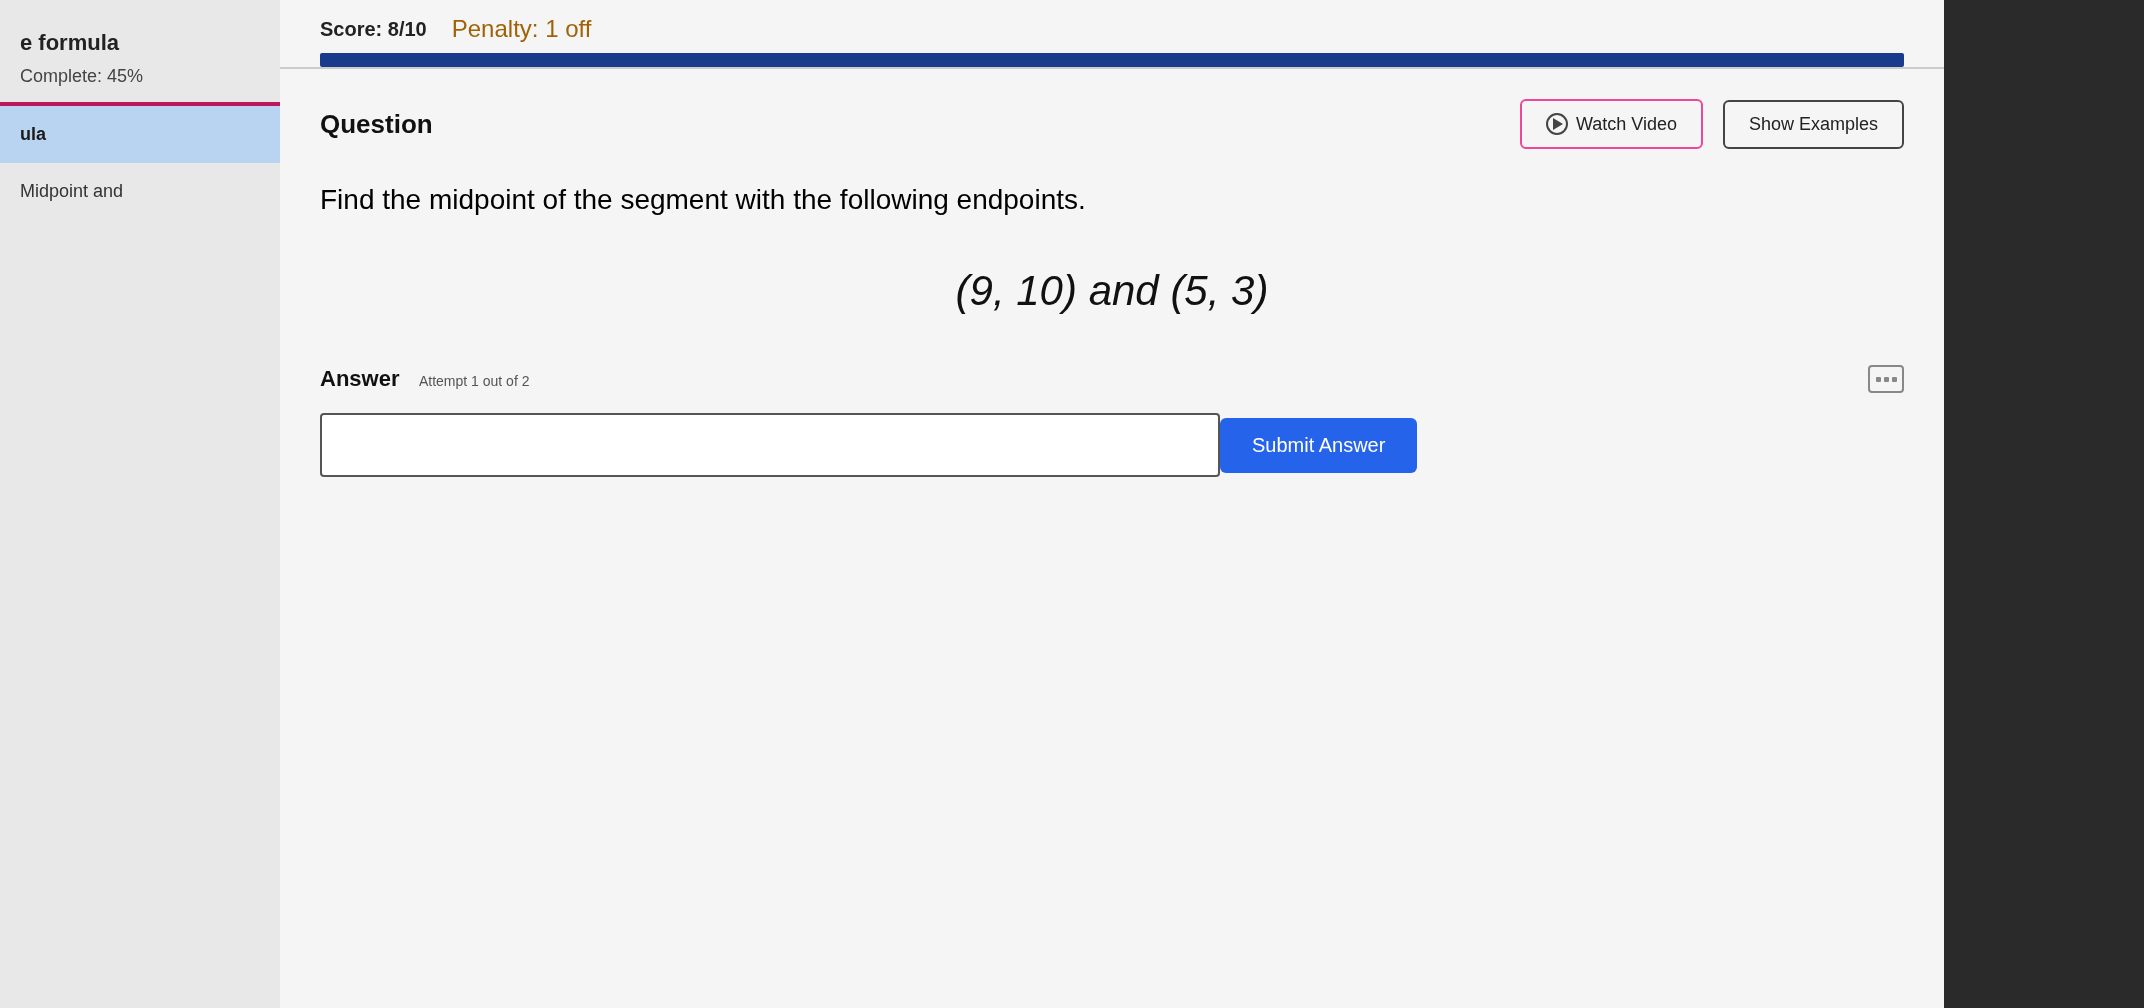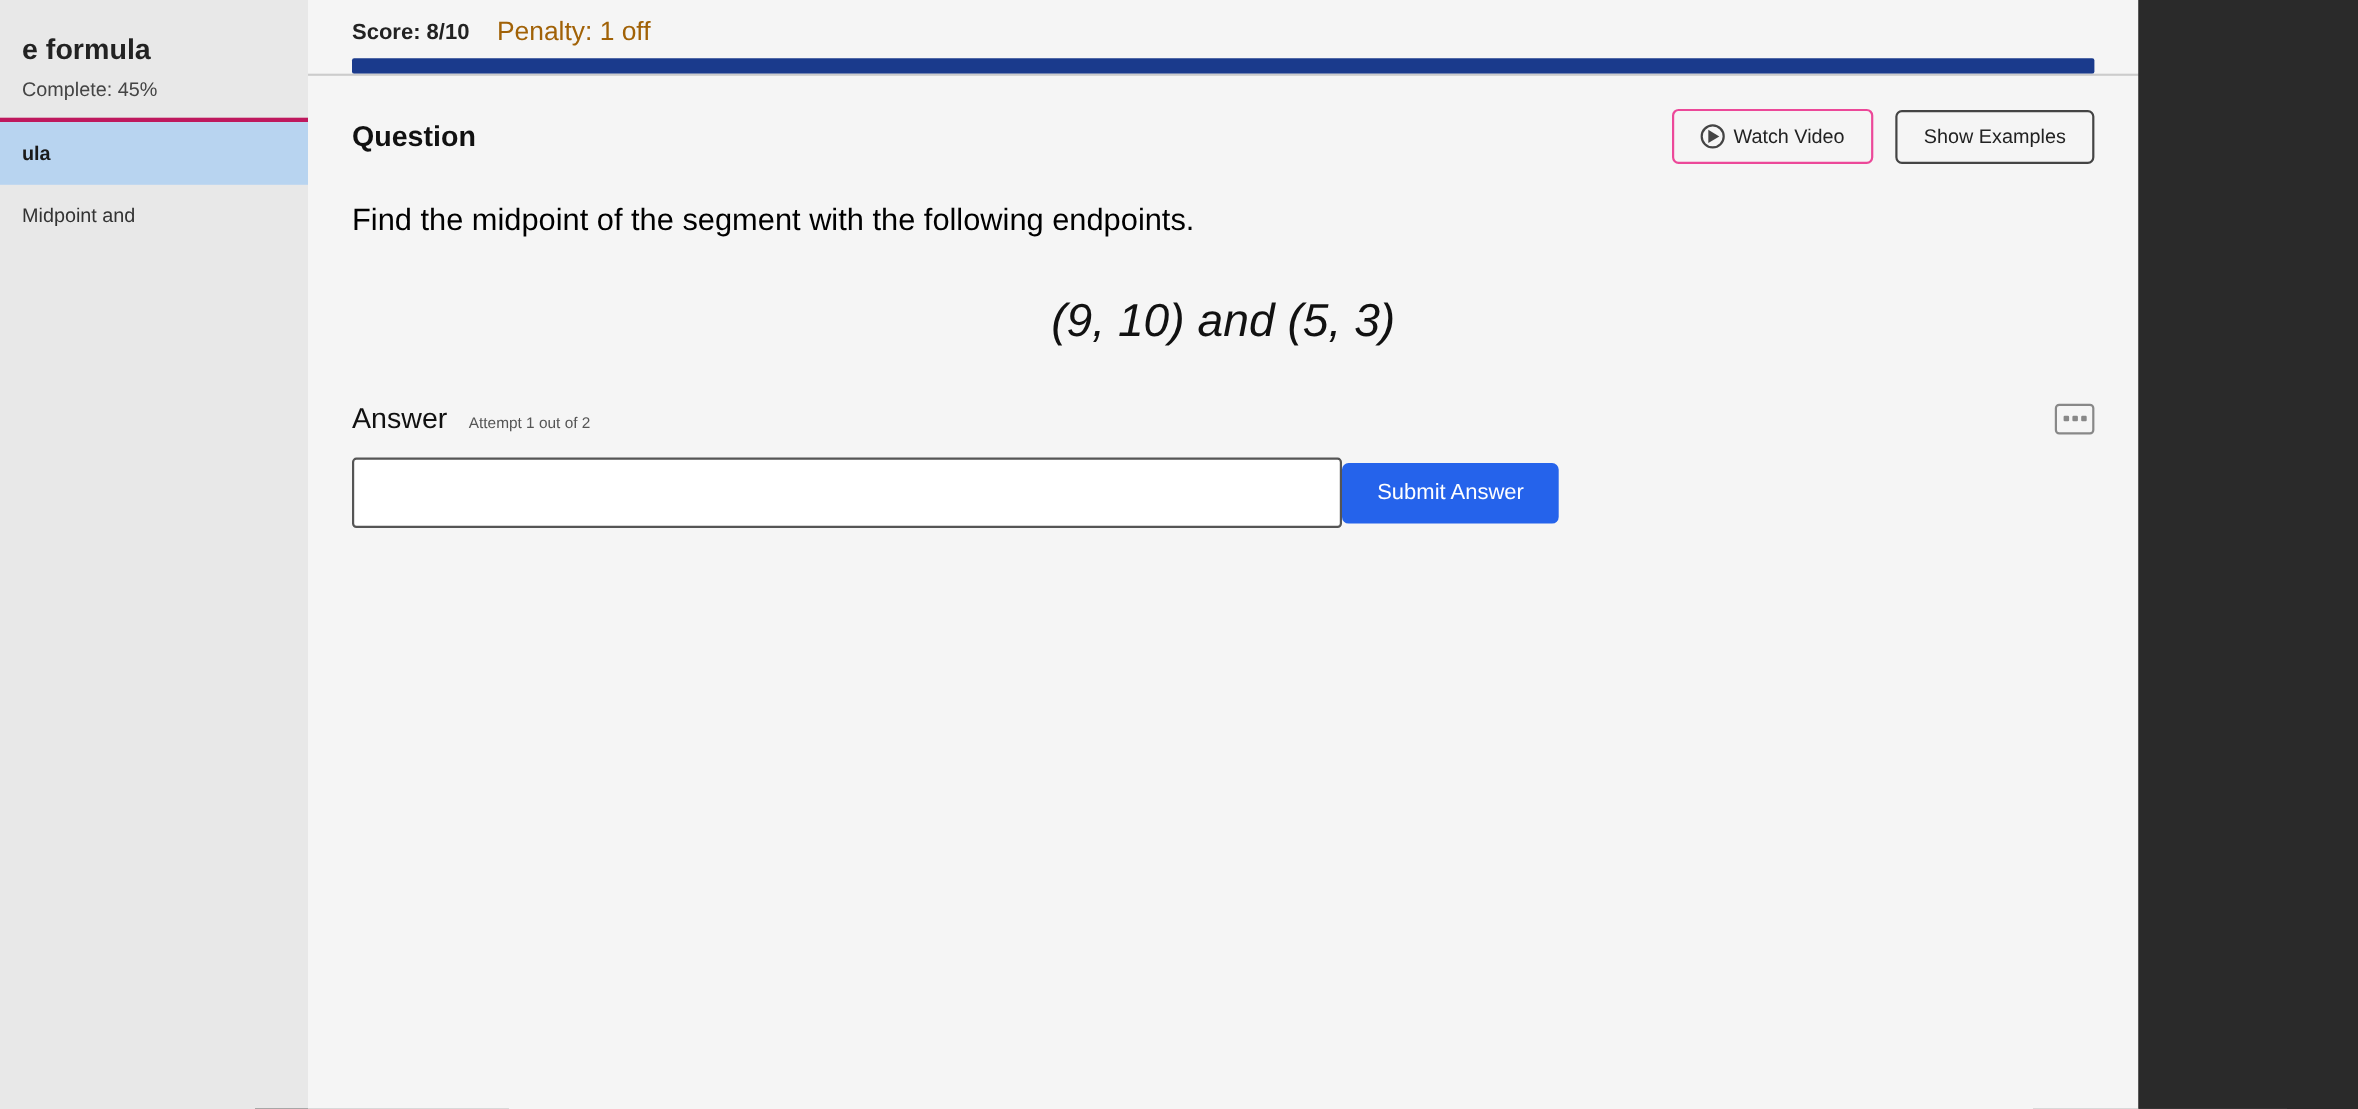--- a/index.html
+++ b/index.html
@@ -21,21 +21,21 @@
       width: 280px;
       background-color: #e8e8e8;
       height: 100%;
       flex-shrink: 0;
       padding: 20px 0;
       display: flex;
       flex-direction: column;
     }
 
     .sidebar-title {
-      font-size: 26px;
+      font-size: 22px;
       font-weight: bold;
       color: #222;
       padding: 10px 20px 5px 20px;
     }
 
     .sidebar-complete {
       font-size: 18px;
       color: #444;
       padding: 5px 20px 15px 20px;
       border-bottom: 4px solid #be185d;
@@ -187,22 +187,22 @@
     }
 
     .answer-label-row {
       display: flex;
       justify-content: space-between;
       align-items: center;
       margin-bottom: 20px;
     }
 
     .answer-label {
-      font-size: 26px;
-      font-weight: normal;
+      font-size: 22px;
+      font-weight: bold;
       color: #111;
     }
 
     .attempt-text {
       font-size: 14px;
       color: #555;
       margin-left: 15px;
       font-weight: normal;
     }
 

